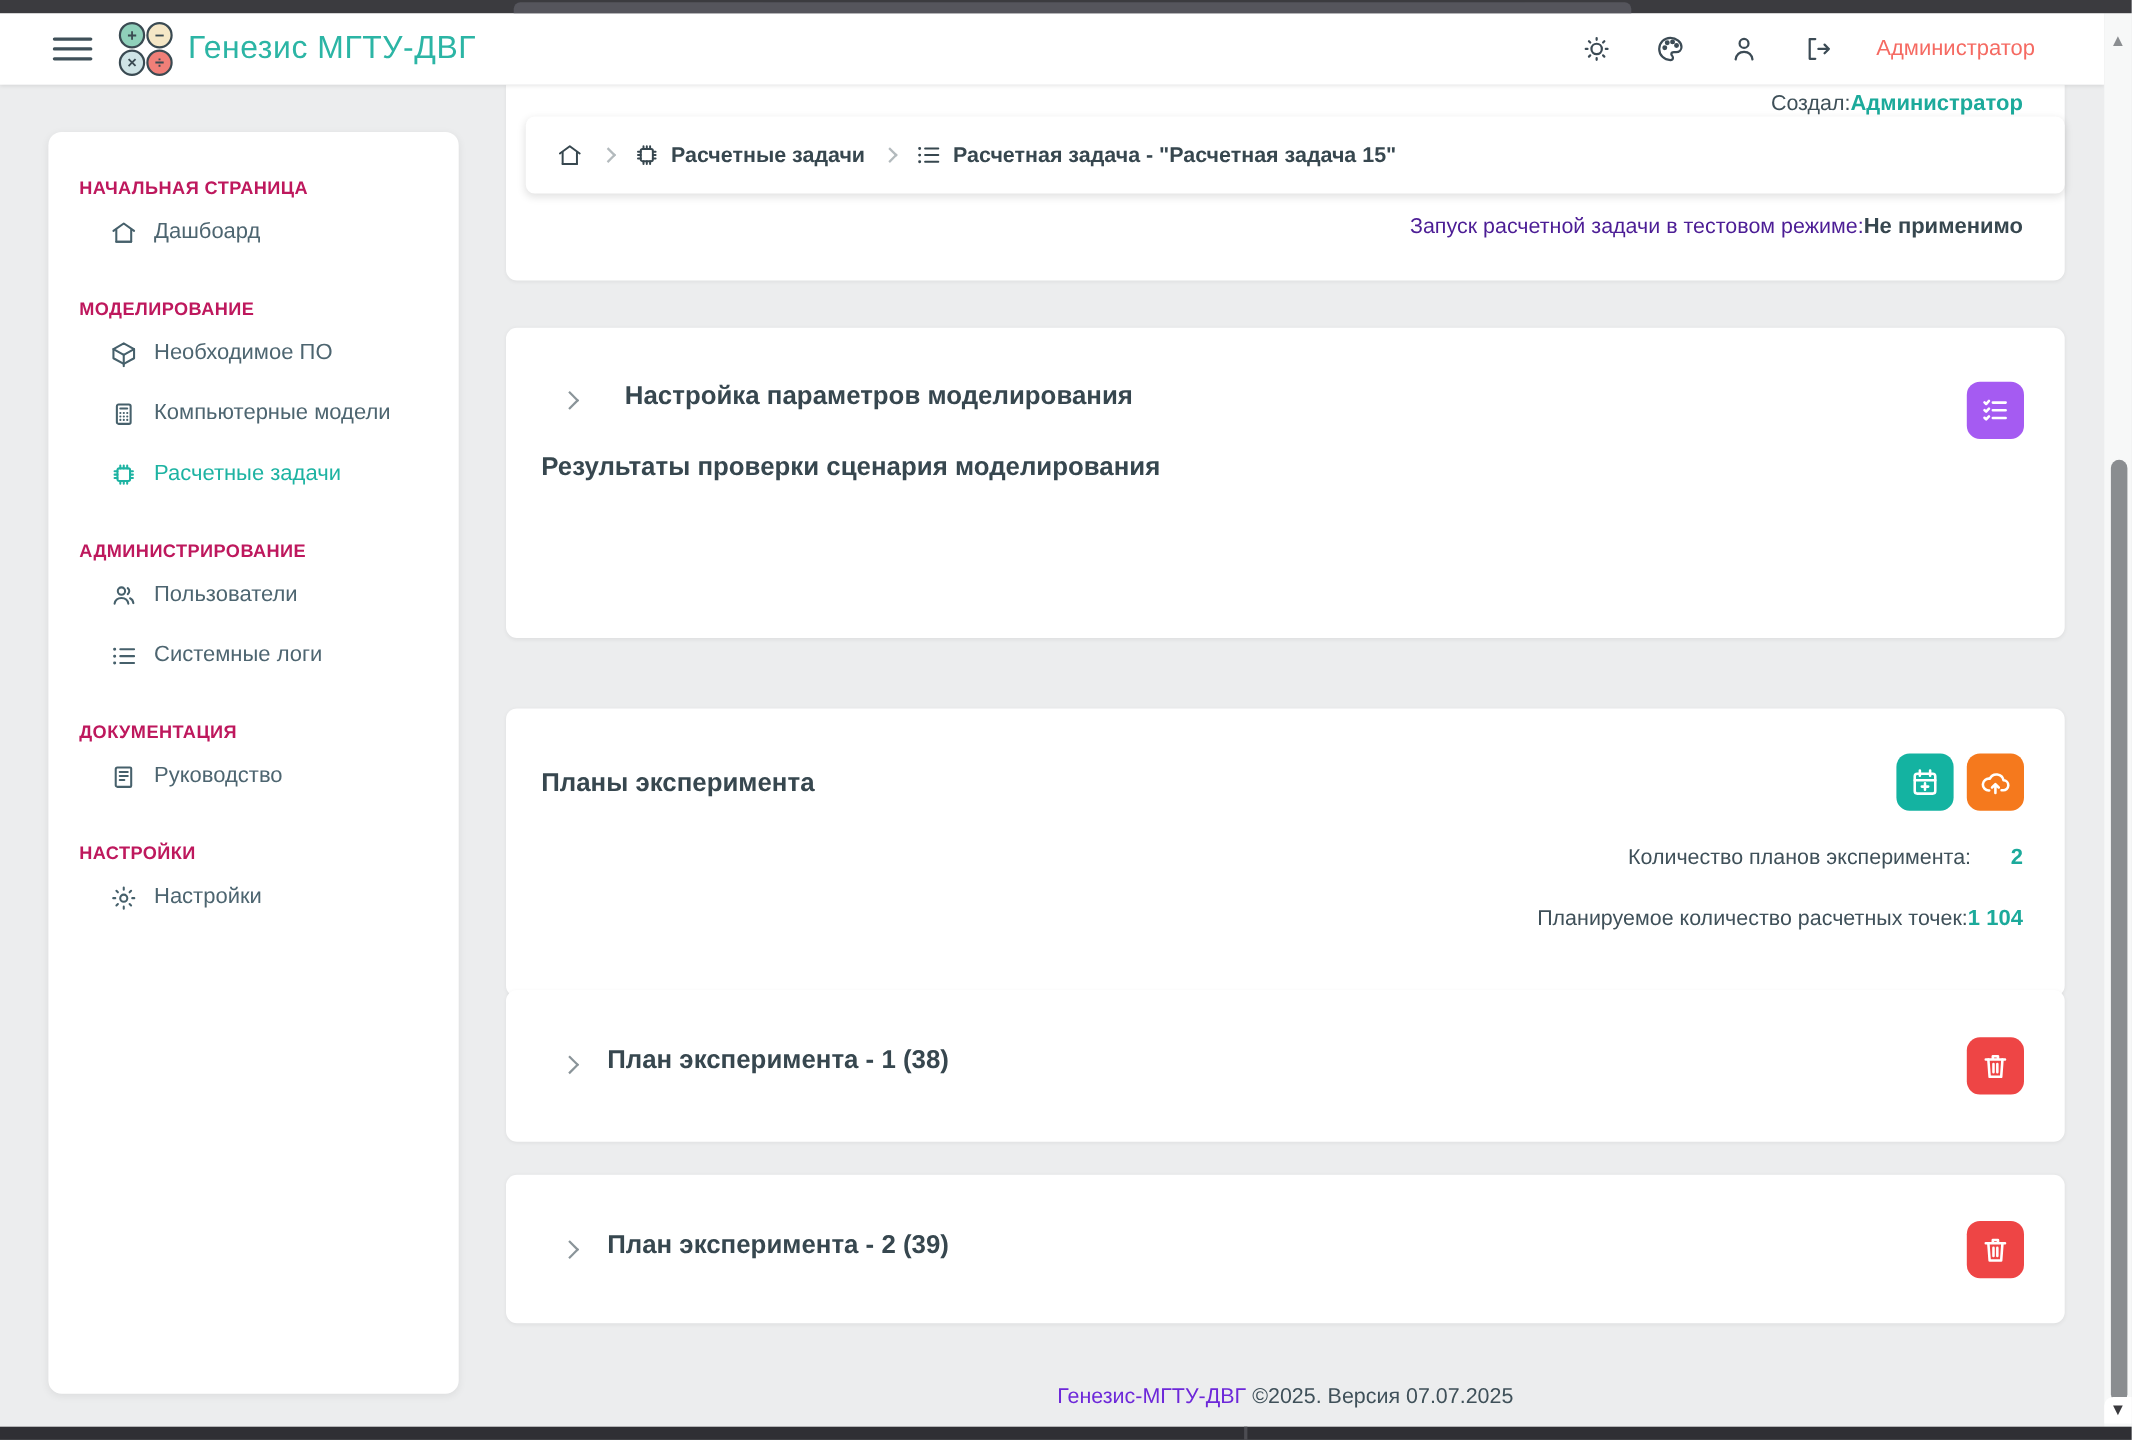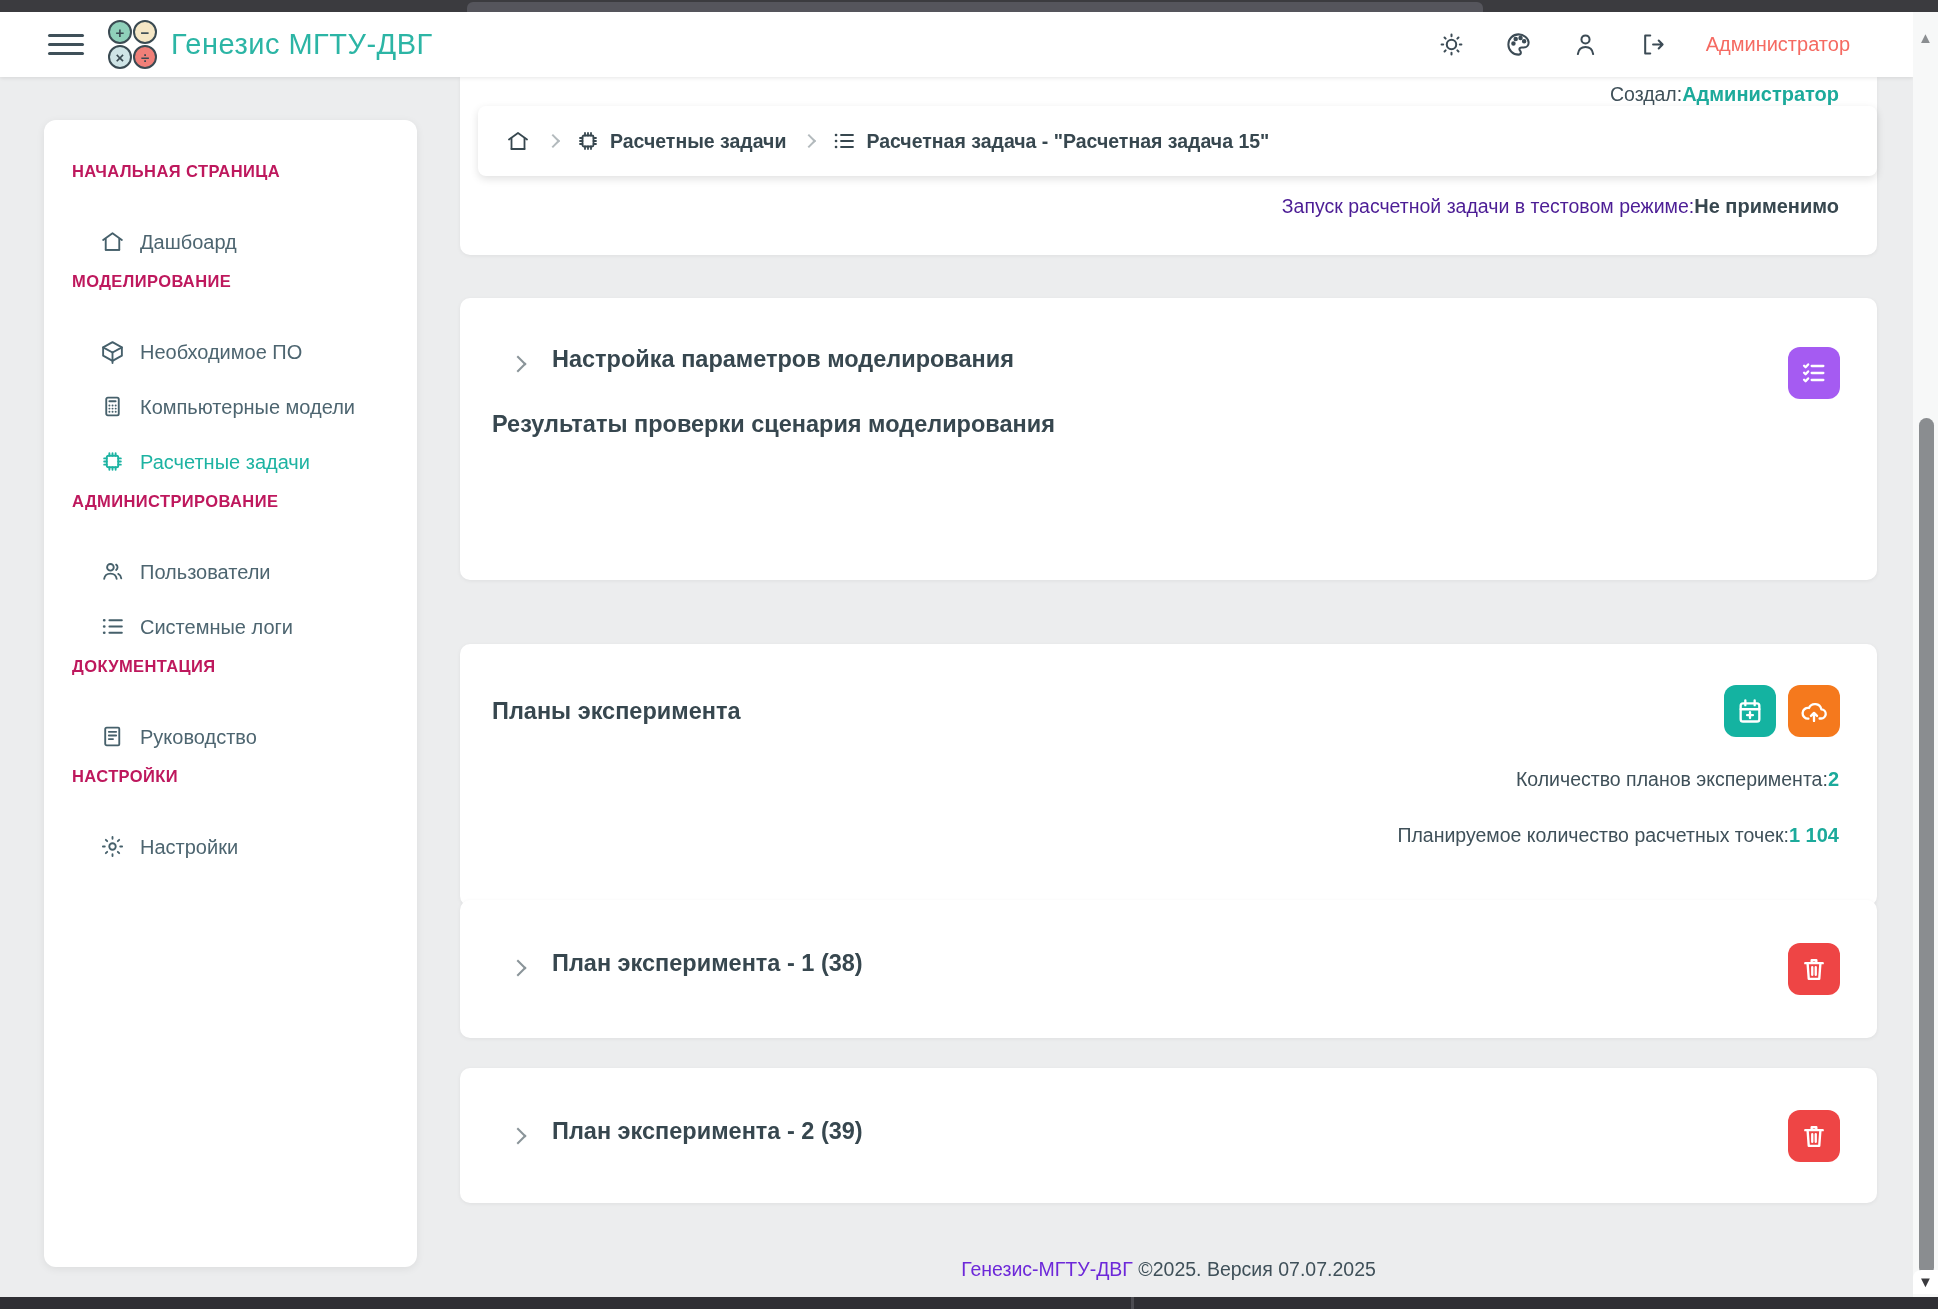--- a/index.html
+++ b/index.html
@@ -49,21 +49,21 @@
   .sidebar {
     position:absolute; left:44px; top:120px; width:373px; height:1147px;
     background:#ffffff; border-radius:12px; box-shadow:0 2px 8px rgba(0,0,0,.07);
     padding-top:24px; z-index:5;
   }
   .nav-section-label {
     height:55px; display:flex; align-items:center; padding-left:28px;
     font-size:16.5px; font-weight:bold; color:#be185d; letter-spacing:.4px;
   }
   .nav-item {
-    height:55px; display:flex; align-items:flex-end; padding-left:56px;
+    height:55px; display:flex; align-items:flex-start; padding-left:56px;
     font-size:20px; color:#4d6570; cursor:pointer;
   }
   .nav-item .nicon { width:25px; height:25px; margin-right:15px; color:#46606b; }
   .nav-item .nicon svg { width:100%; height:100%; }
   .nav-item.active, .nav-item.active .nicon { color:#1db3a2; }
 
   
   .card { position:absolute; left:460px; width:1417px; background:#ffffff; border-radius:10px; box-shadow:0 1px 4px rgba(0,0,0,.06); }
 
   .card-info { top:77px; height:178px; border-radius:0 0 10px 10px; z-index:1; }
@@ -83,40 +83,40 @@
   .bc-item { display:flex; align-items:center; gap:10px; font-size:19.5px; font-weight:bold; color:#37474f; cursor:pointer; }
   .bc-icon { width:24px; height:24px; color:#37474f; }
   .bc-icon svg { width:100%; height:100%; }
   .bc-sep { width:10px; height:10px; border-top:2.5px solid #b3babd; border-right:2.5px solid #b3babd; transform:rotate(45deg); margin:0 2px; }
 
   .chev-toggle { width:12px; height:12px; border-top:2.5px solid #8a9499; border-right:2.5px solid #8a9499; transform:rotate(45deg); cursor:pointer; }
 
   .card-modeling { top:298px; height:282px; }
   .card-modeling .chev-toggle { position:absolute; left:52px; top:60px; }
   .sect-heading { font-size:23.5px; font-weight:bold; color:#37474f; }
-  .card-modeling .h1 { position:absolute; left:92px; top:48px; }
+  .card-modeling .h1 { position:absolute; left:108px; top:48px; }
   .card-modeling .h2 { position:absolute; left:32px; top:113px; }
   .alert-success {
     position:absolute; left:32px; right:37px; top:177px; height:52px;
     background:#e9f8ef; border-radius:6px; display:flex; align-items:center;
     padding-left:17px; font-size:19.5px; color:#22a95f;
   }
   .icon-btn {
     position:absolute; width:52px; height:52px; border:none; border-radius:12px;
     display:flex; align-items:center; justify-content:center; cursor:pointer;
   }
   .icon-btn svg { width:28px; height:28px; }
   .btn-purple { background:#a55bf2; right:37px; top:49px; }
   .btn-teal { background:#14b3a1; right:101px; top:41px; }
   .btn-orange { background:#f5791d; right:37px; top:41px; }
   .btn-red { background:#ee4545; right:37px; }
 
   .card-plans { top:644px; height:262px; }
   .card-plans .h1 { position:absolute; left:32px; top:54px; }
-  .card-plans .row-count { top:124px; }
+  .card-plans .row-count { top:124px;gap:36px; }
   .card-plans .row-points { top:180px; }
   .plan-val { font-size:20px; font-weight:bold; color:#1caa9b; }
   .plan-lbl { font-size:19.5px; color:#3f5059; }
 
   .card-plan1 { top:900px; height:138px; }
   .card-plan2 { top:1068px; height:135px; }
   .plan-card .chev-toggle { position:absolute; left:52px; top:62px; }
   .plan-card .h1 { position:absolute; left:92px; top:50px; }
   .card-plan1 .btn-red { top:43px; }
   .card-plan2 .btn-red { top:42px; }

